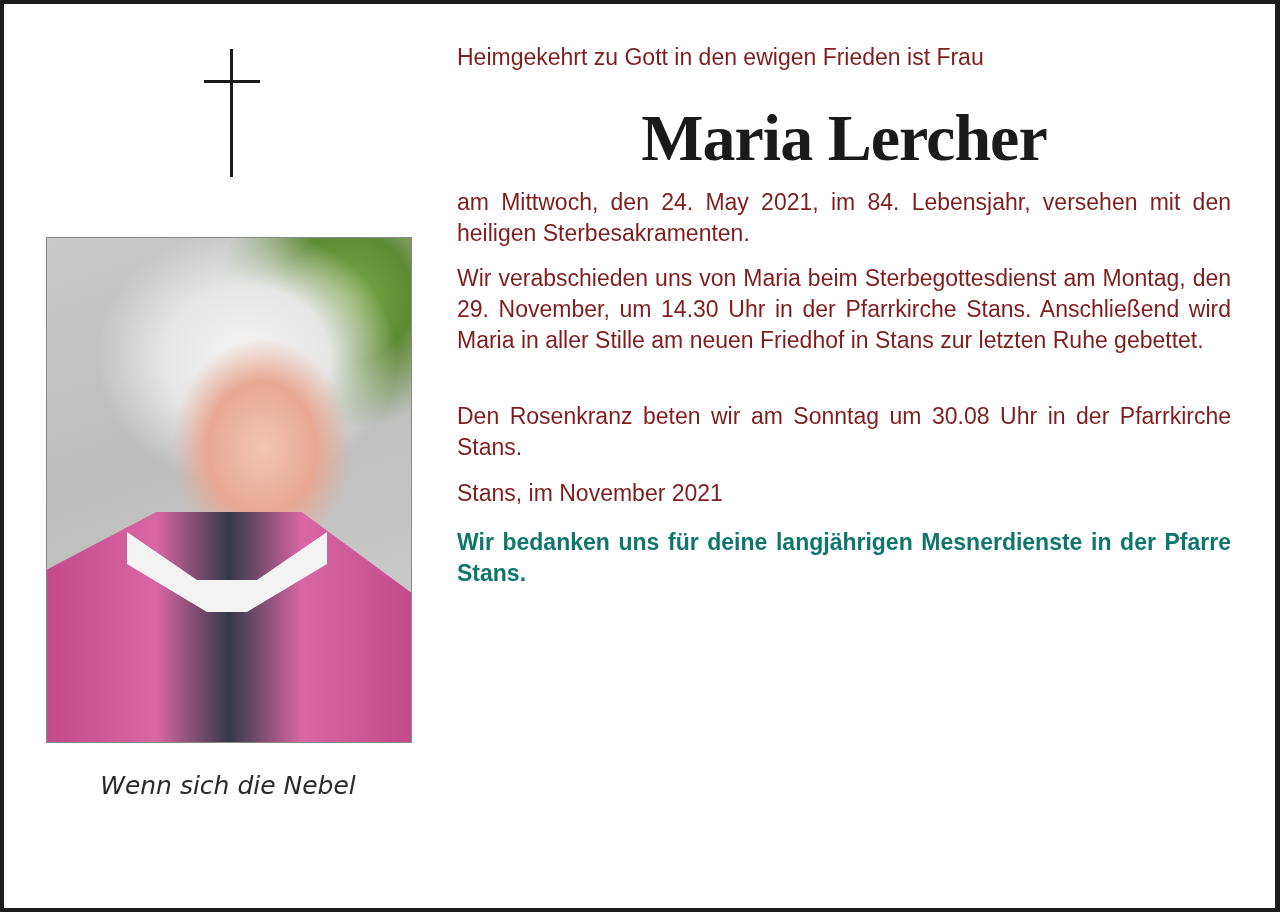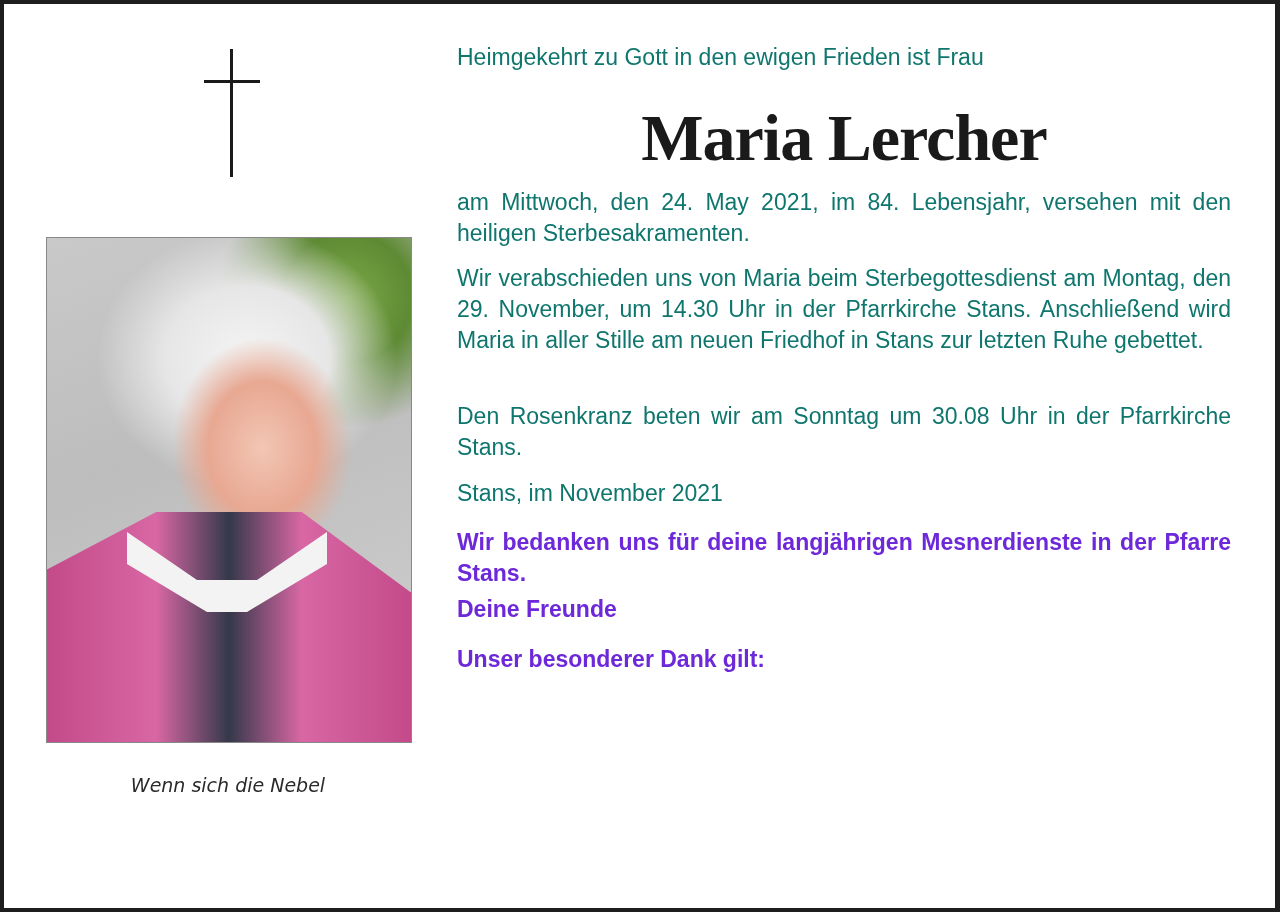--- a/index.html
+++ b/index.html
@@ -34,33 +34,33 @@
     }
     .photo .collar {
       position: absolute; left: 80px; bottom: 130px; width: 200px; height: 80px;
       background: #f3f3f3;
       clip-path: polygon(0 0, 35% 60%, 65% 60%, 100% 0, 100% 40%, 60% 100%, 40% 100%, 0 40%);
     }
 
     .quote {
       position: absolute; left: 38px; top: 766px; width: 372px;
       text-align: center; font-style: italic; color: #2a2a2a;
-      font-family: "DejaVu Sans", sans-serif; font-size: 19px; line-height: 31px;
+      font-family: "DejaVu Sans", sans-serif; font-size: 25px; line-height: 31px;
     }
     .quote div { white-space: nowrap; }
     .name {
       position: absolute; left: 453px; top: 96px; width: 774px; text-align: center;
       font-family: Liberation Serif, serif; font-weight: bold; font-size: 66px;
       letter-spacing: -1px; color: #1a1a1a; padding-left: 0;
     }
     .para {
       position: absolute; left: 453px; width: 774px; font-size: 23px; line-height: 31px;
-      color: #0f766e; text-align: justify; text-align-last: left;
+      color: #7f1d1d; text-align: justify; text-align-last: left;
     }
-    .bold { font-weight: bold; color: #6d28d9; }
+    .bold { font-weight: bold; color: #0f766e; }
   </style>
 </head>
 <body>
 
 <div class="page">
 
   <div class="cross">
     <div class="v"></div>
     <div class="h"></div>
   </div>
@@ -81,19 +81,17 @@
   <div class="para" style="top:183px;">am Mittwoch, den 24. May 2021, im 84. Lebensjahr, versehen mit den heiligen Sterbesakramenten.</div>
 
   <div class="para" style="top:259px;">Wir verabschieden uns von Maria beim Sterbegottesdienst am Montag, den 29. November, um 14.30 Uhr in der Pfarrkirche Stans. Anschließend wird Maria in aller Stille am neuen Friedhof in Stans zur letzten Ruhe gebettet.</div>
 
   <div class="para" style="top:397px;">Den Rosenkranz beten wir am Sonntag um 30.08 Uhr  in der Pfarrkirche Stans.</div>
 
   <div class="para" style="top:474px;">Stans, im November 2021</div>
 
   <div class="para bold" style="top:523px;">Wir bedanken uns für deine langjährigen Mesnerdienste in der Pfarre Stans.</div>
 
-  <div class="para bold" style="top:590px;">Deine Freunde</div>
 
-  <div class="para bold" style="top:640px;">Unser besonderer Dank gilt:</div>
 
 
 
 </div>
 
 </body></html>

